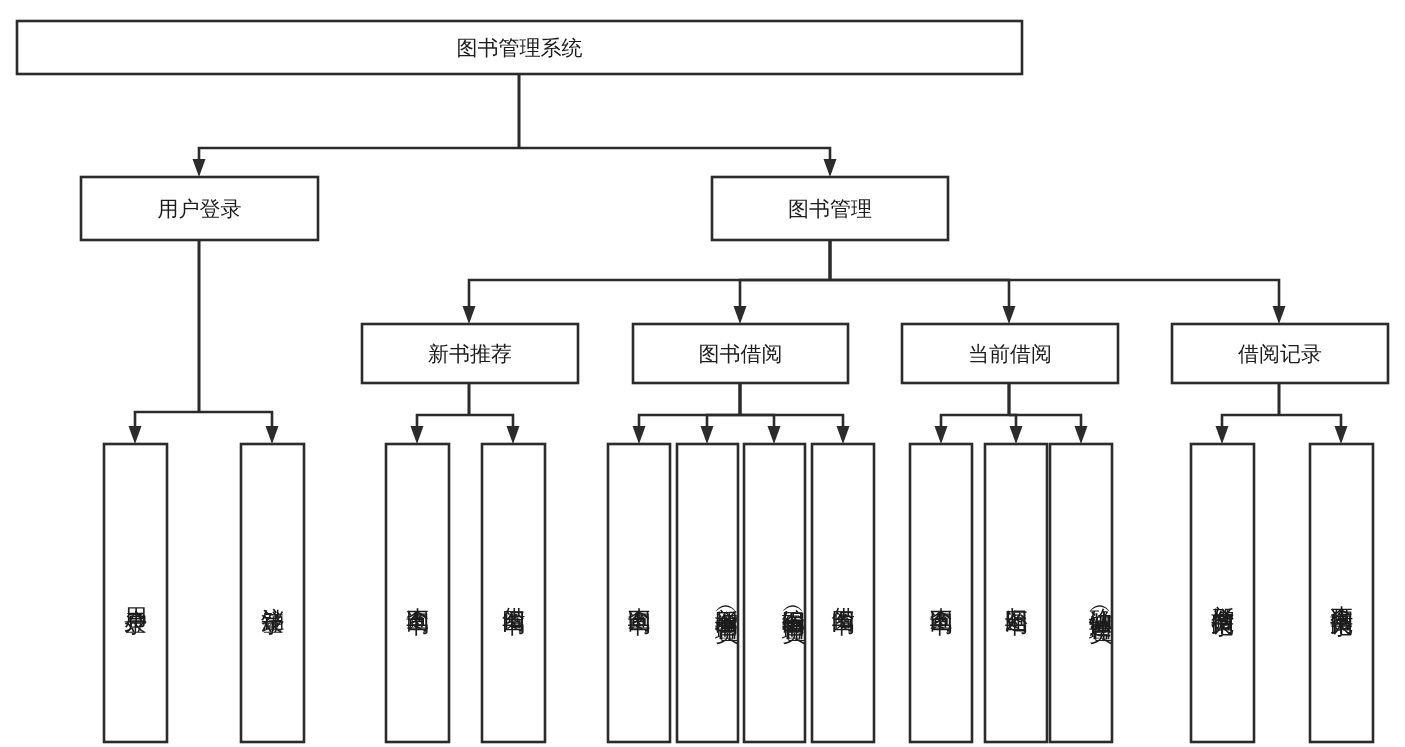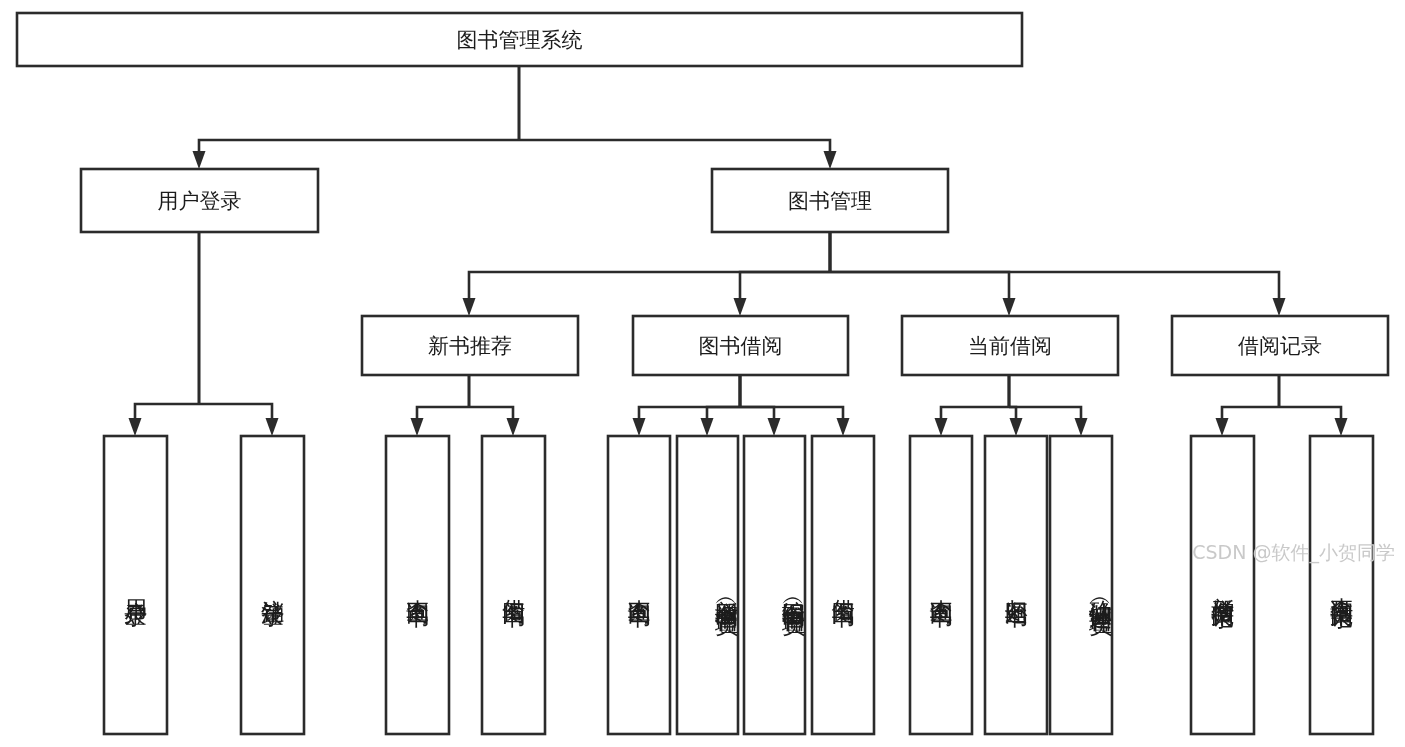--- a/index.html
+++ b/index.html
@@ -11,21 +11,21 @@
   body {
     width: 1405px;
     height: 747px;
     position: relative;
     overflow: hidden;
     font-family: "DejaVu Sans", "Liberation Sans", sans-serif;
   }
   #diagram-root {
     position: absolute;
     left: 0;
-    top: 0;
+    top: 8px;
     width: 1405px;
     height: 570px;
   }
   svg#tree-svg {
     display: block;
     width: 1405px;
     height: 747px;
   }
   .node-box {
     fill: #ffffff;
@@ -223,14 +223,13 @@
       <div class="vlabel center-v" style="left: 608px; top: 436px; width: 62px; height: 298px;">查询图书</div>
       <div class="vlabel" style="left: 677px; top: 442px; width: 61px; height: 298px;">新增图书（管理员）</div>
       <div class="vlabel" style="left: 744px; top: 442px; width: 61px; height: 298px;">编辑图书（管理员）</div>
       <div class="vlabel center-v" style="left: 812px; top: 436px; width: 62px; height: 298px;">借阅图书</div>
       <div class="vlabel center-v" style="left: 910px; top: 436px; width: 62px; height: 298px;">查询图书</div>
       <div class="vlabel center-v" style="left: 985px; top: 436px; width: 62px; height: 298px;">归还图书</div>
       <div class="vlabel" style="left: 1050px; top: 442px; width: 62px; height: 298px;">确认归还（管理员）</div>
       <div class="vlabel center-v" style="left: 1191px; top: 436px; width: 63px; height: 298px;">新增借阅记录</div>
       <div class="vlabel center-v" style="left: 1310px; top: 436px; width: 63px; height: 298px;">查询借阅记录</div>
     </div>
-  <div id="watermark">CSDN @软件_小贺同学</div>
 </div>
 
 </body></html>

